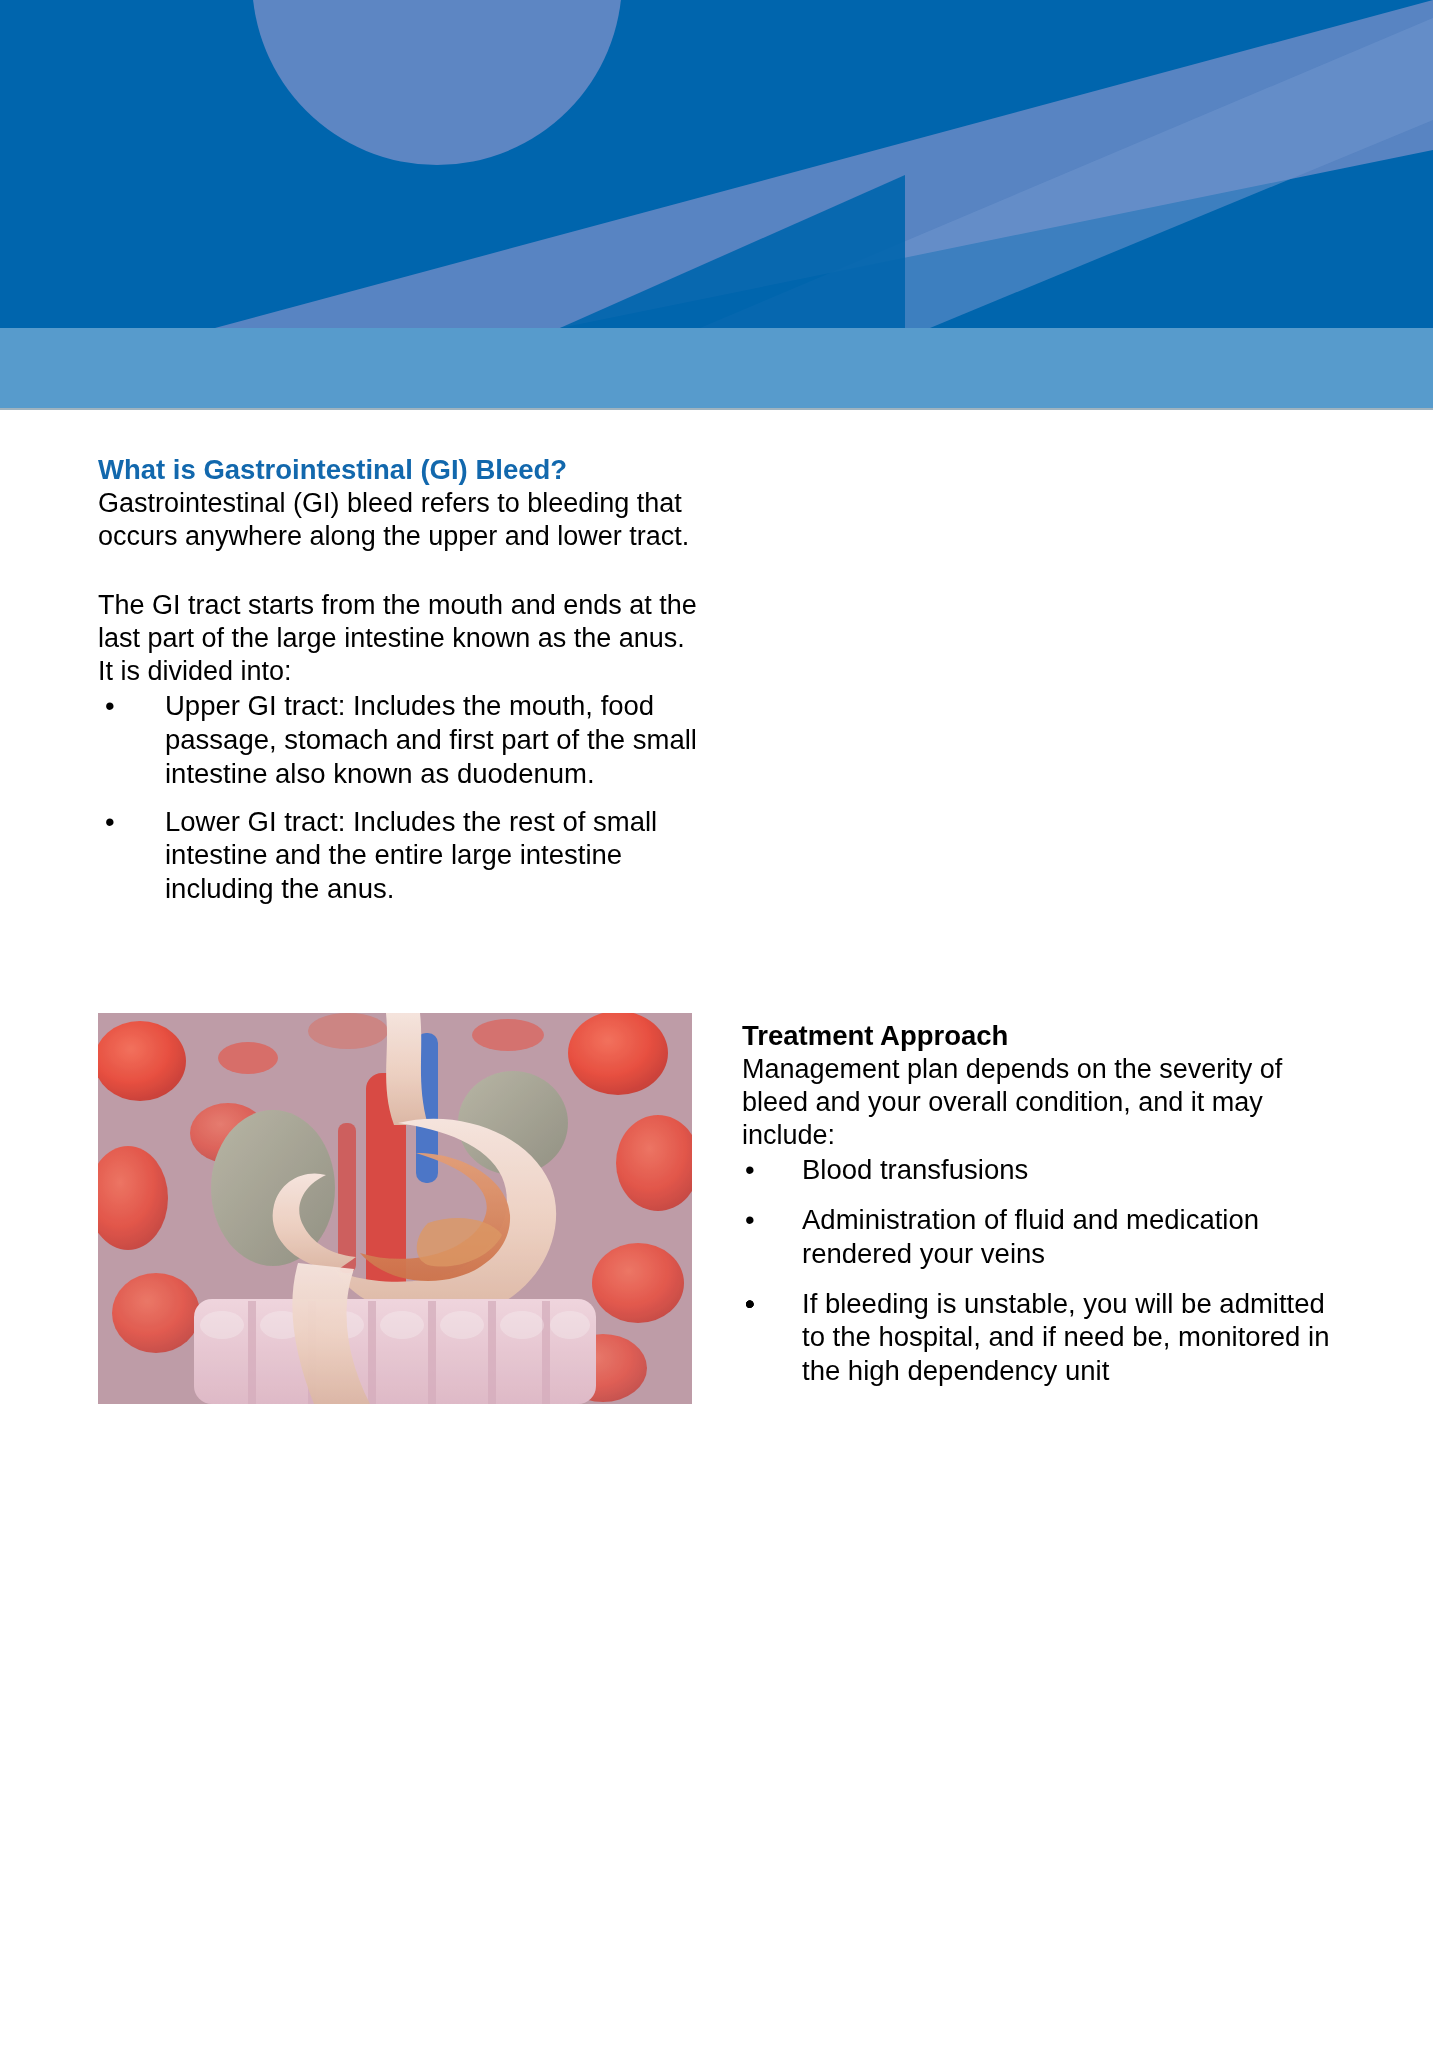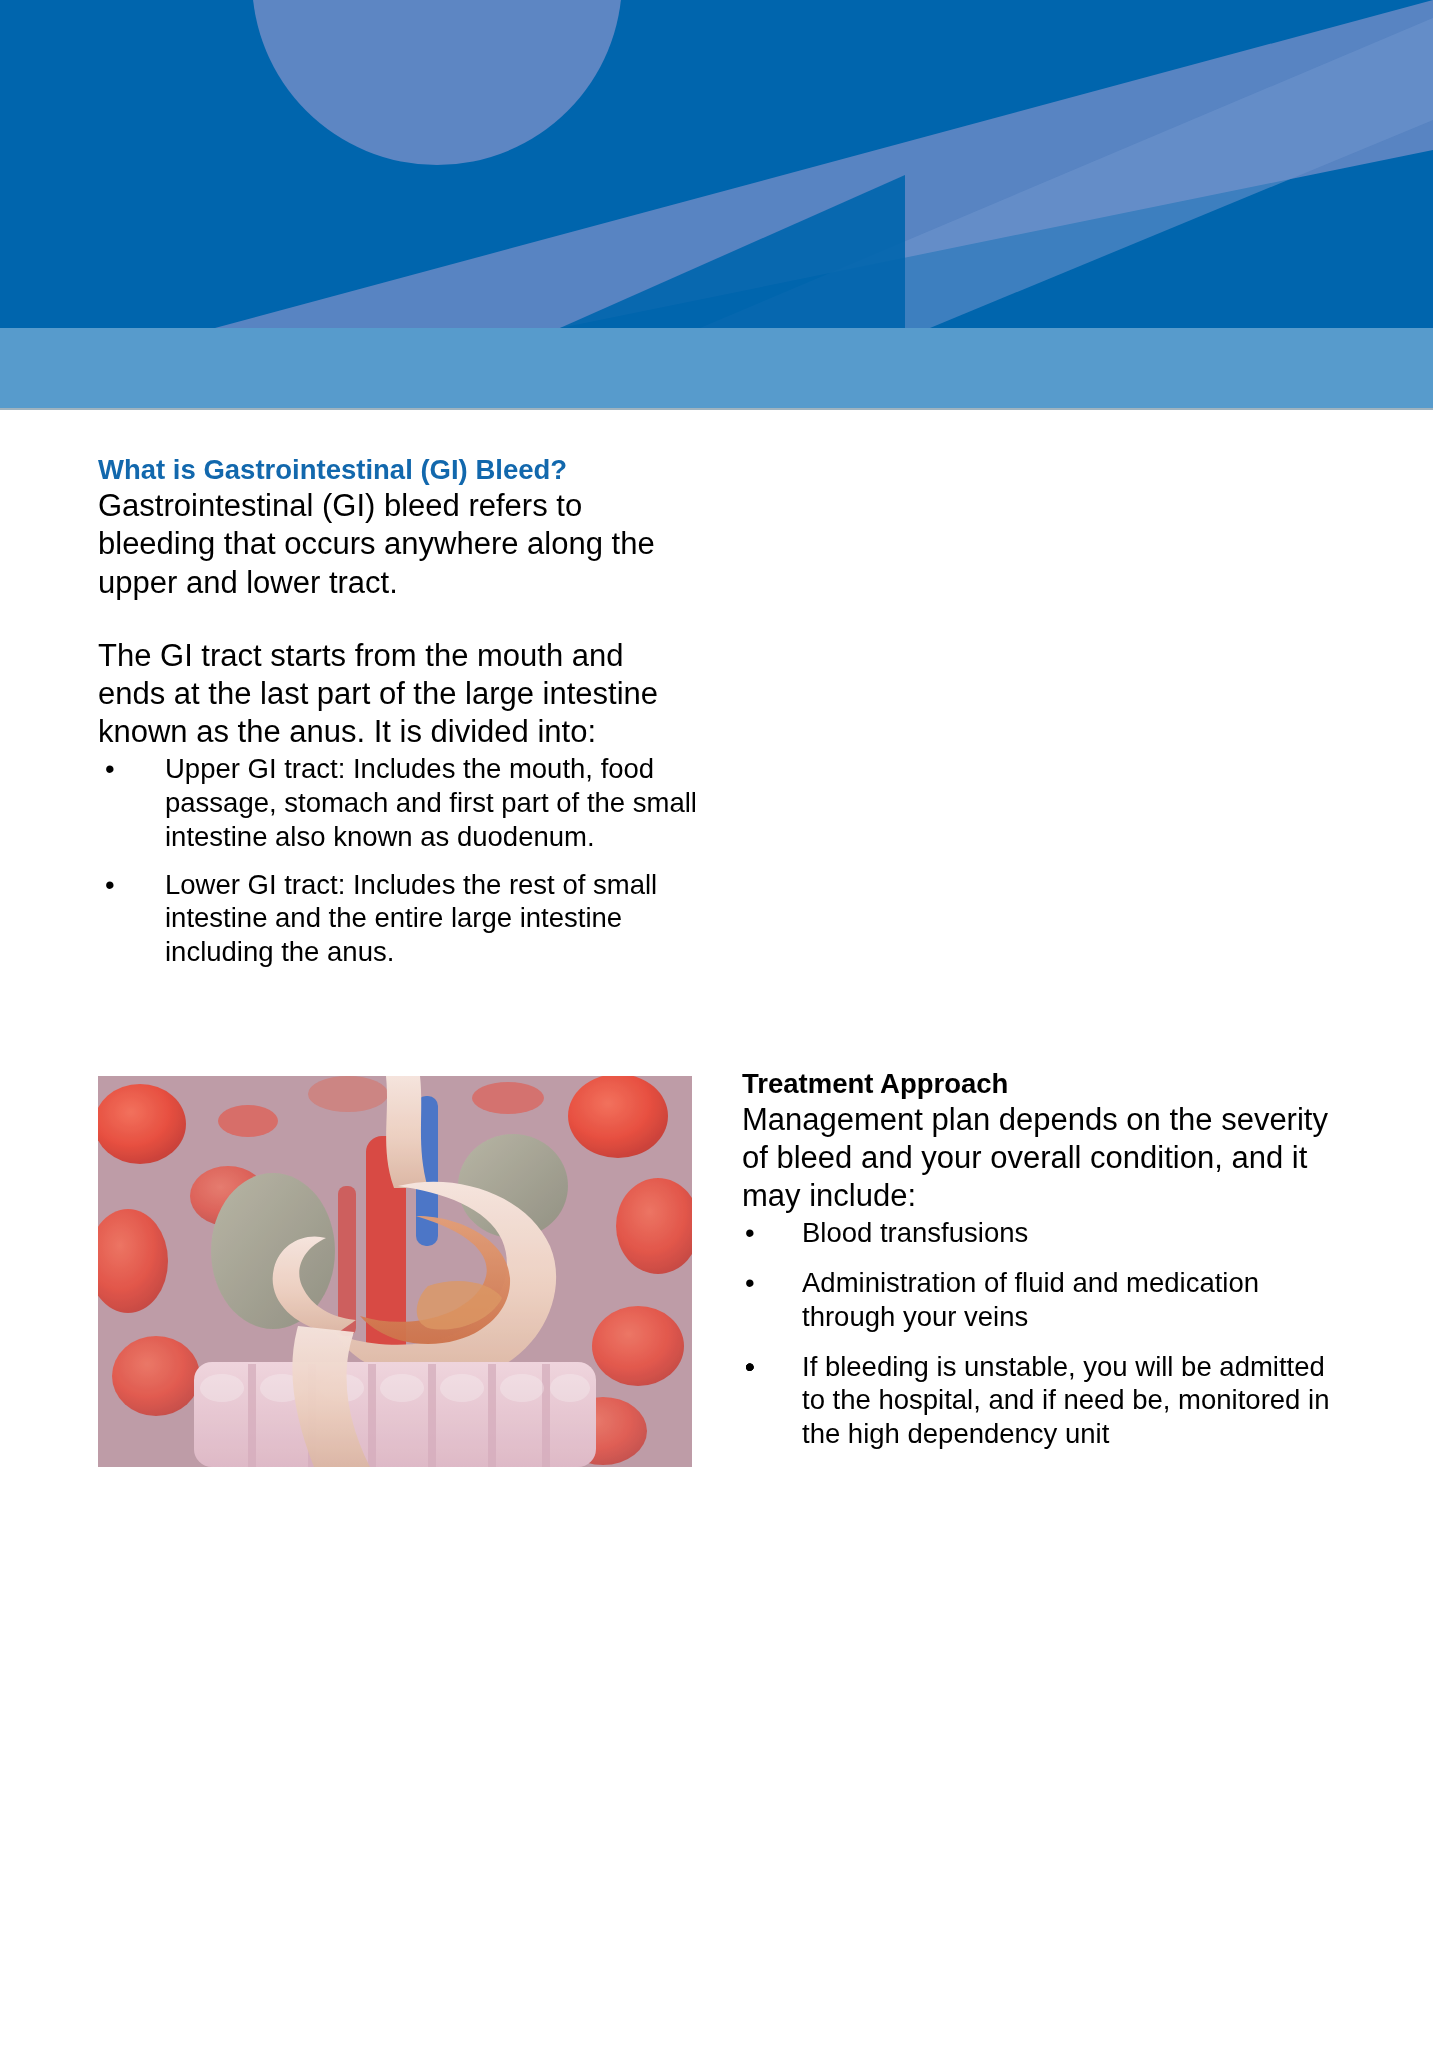--- a/index.html
+++ b/index.html
@@ -74,21 +74,21 @@
   .section-heading {
     font-size: 27.5px;
     font-weight: bold;
     line-height: 1.235;
     margin: 0 0 0 0;
   }
   .section-heading.blue { color: #1268ad; }
   .section-heading.black { color: #000000; }
 
   .para {
-    font-size: 31px;
+    font-size: 27px;
     line-height: 1.235;
     margin: 0;
     color: #000000;
   }
   .para-gap {
     height: 35px;
   }
 
   ul.bullets {
     list-style: none;
@@ -274,21 +274,21 @@
 
       <div class="para">Management plan depends on the severity of bleed and your overall condition, and it may include:</div>
 
       <ul class="bullets right-list">
         <li>
           <span class="dot">•</span>
           <span>Blood transfusions</span>
         </li>
         <li>
           <span class="dot">•</span>
-          <span>Administration of fluid and medication through your veins</span>
+          <span>Administration of fluid and medication rendered your veins</span>
         </li>
         <li>
           <span class="dot">•</span>
         </li>
         <li>
           <span class="dot">•</span>
         </li>
         <li>
           <span class="dot">•</span>
         </li>

